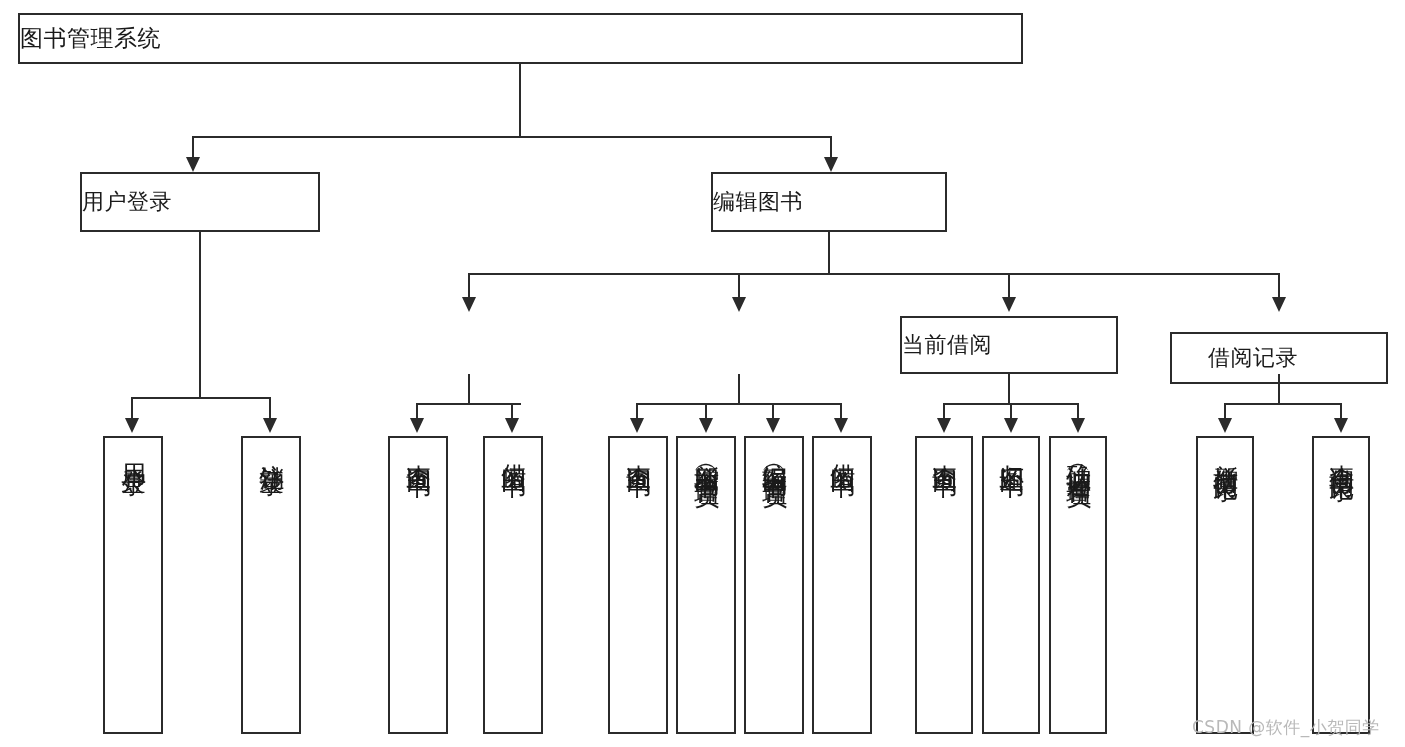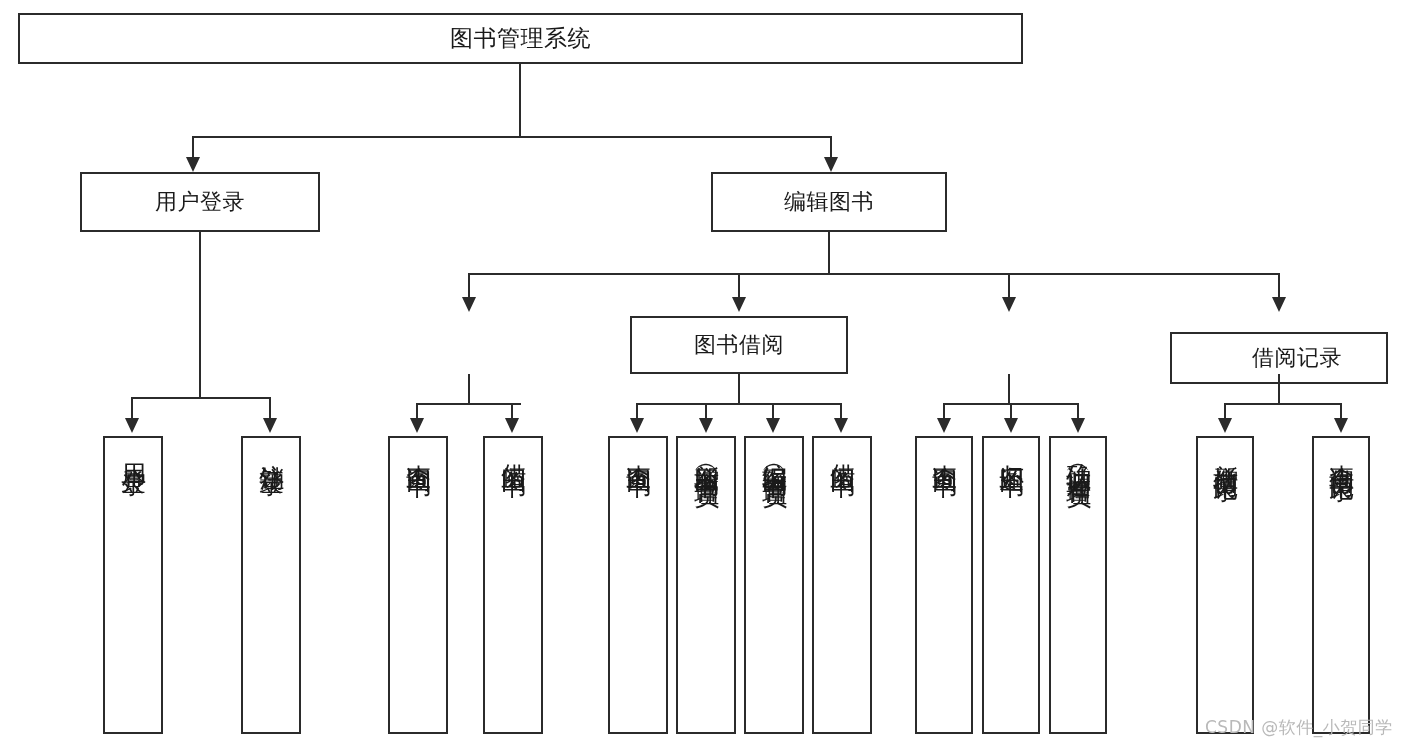--- a/index.html
+++ b/index.html
@@ -16,21 +16,20 @@
     overflow:hidden;
   }
   
   .node{
     position:absolute;
     box-sizing:border-box;
     border:2px solid #2b2b2b;
     background:#ffffff;
     display:flex;
     align-items:center;
-    justify-content:center;
     color:#1a1a1a;
   }
   .node .label{
     display:block;
     text-align:center;
     line-height:1.18;
     letter-spacing:0.5px;
     white-space:nowrap;
   }
   
@@ -119,22 +118,22 @@
 
   <div class="wire v" style="left:738px;top:273px;width:2px;height:26px;"></div>
   <div class="arrow" style="left:732px;top:297px;"></div>
 
   <div class="wire v" style="left:1008px;top:273px;width:2px;height:26px;"></div>
   <div class="arrow" style="left:1002px;top:297px;"></div>
 
   <div class="wire v" style="left:1278px;top:273px;width:2px;height:26px;"></div>
   <div class="arrow" style="left:1272px;top:297px;"></div>
 
-  <div class="node horiz" id="node-book-borrow" style="left:630px;top:316px;width:218px;height:58px;">
-    <span class="label">图书借阅</span>
+  <div class="node horiz" id="node-current-borrow" style="left:900px;top:316px;width:218px;height:58px;">
+    <span class="label">当前借阅</span>
   </div>
   <div class="node horiz" id="node-borrow-record" style="left:1170px;top:332px;width:218px;height:52px;padding-left:36px;">
     <span class="label">借阅记录</span>
   </div>
 
   <div class="wire v" style="left:468px;top:374px;width:2px;height:30px;"></div>
   <div class="wire h" style="left:416px;top:403px;width:105px;height:2px;"></div>
   <div class="wire v" style="left:416px;top:403px;width:2px;height:17px;"></div>
   <div class="arrow" style="left:410px;top:418px;"></div>
   <div class="wire v" style="left:511px;top:403px;width:2px;height:17px;"></div>
@@ -204,15 +203,15 @@
     <span class="label">确认归还（管理员）</span>
   </div>
 
   <div class="node vert" style="left:1196px;top:436px;width:58px;height:298px;">
     <span class="label">新增借阅记录</span>
   </div>
   <div class="node vert" style="left:1312px;top:436px;width:58px;height:298px;">
     <span class="label">查询借阅记录</span>
   </div>
 
-  <div id="watermark" style="left:1192px;top:716px;margin-left:13px;">CSDN @软件_小贺同学</div>
+  <div id="watermark" style="left:1192px;top:716px;">CSDN @软件_小贺同学</div>
 
 </div>
 
 </body></html>

